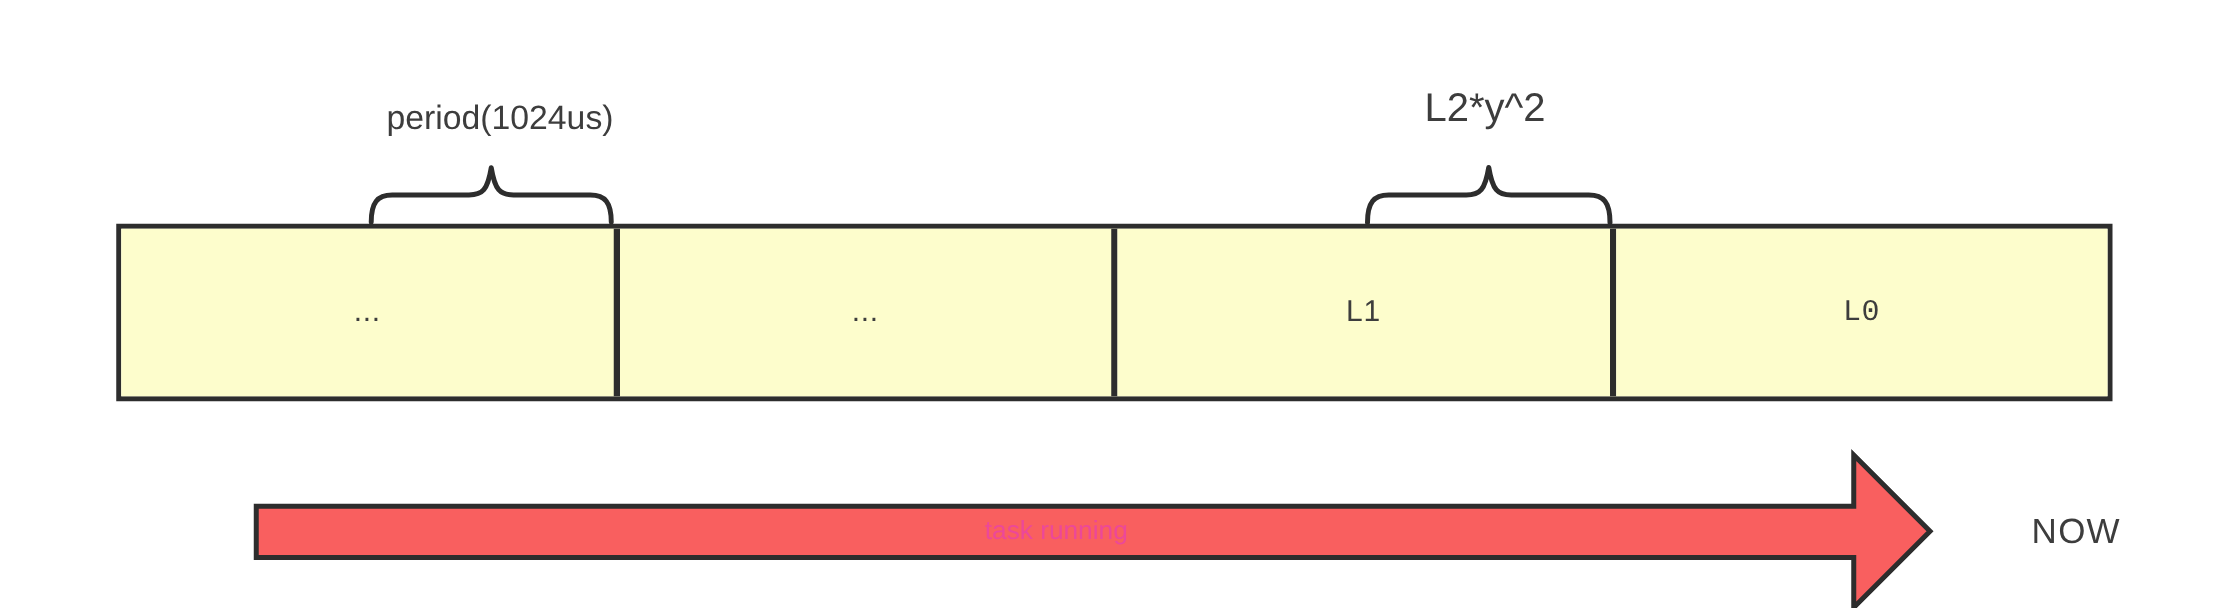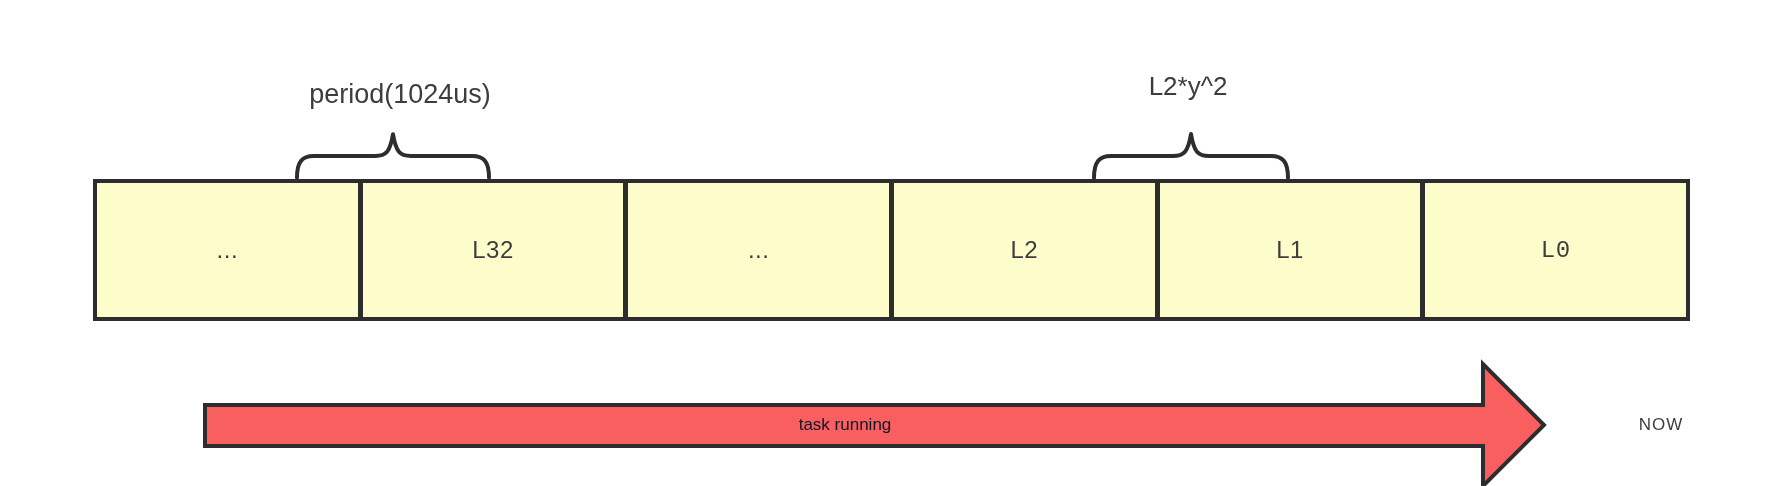--- a/index.html
+++ b/index.html
@@ -45,57 +45,55 @@
     font-size:27px;color:var(--text);
     white-space:nowrap;
     line-height:32px;
   }
   
   .arrow-svg{position:absolute;left:200px;top:310px;}
   .arrow-svg polygon{fill:var(--arrow-fill);stroke:var(--stroke);stroke-width:4;stroke-linejoin:miter;}
   .arrow-label{
     position:absolute;left:845px;top:362px;
     transform:translateX(-50%);
-    font-size:17px;color:#0f172a;line-height:30px;
+    font-size:21px;color:#ec4899;line-height:30px;
     white-space:nowrap;
   }
   .now-label{
     position:absolute;left:1661px;top:362px;
     transform:translateX(-50%);
-    font-size:17px;color:var(--text);line-height:30px;
+    font-size:28px;color:var(--text);line-height:30px;
     letter-spacing:1px;
   }
   
   .watermark{
     position:absolute;right:4px;top:452px;
     font-size:21px;color:var(--watermark);
     white-space:nowrap;
   }
   .watermark .faint{color:var(--watermark-faint);}
 </style>
 </head>
 <body>
 
 <div class="stage">
 
   <div class="anno" style="left:400px;top:30px;">period(1024us)</div>
-  <div class="anno" style="left:1188px;top:22px;font-size:26px;">L2*y^2</div>
+  <div class="anno" style="left:1188px;top:22px;font-size:32px;">L2*y^2</div>
 
   <svg class="brace" style="left:294px;top:80px;" width="198" height="52" viewBox="0 0 200 52">
     <path d="M 3,50 C 3,34 8,28 20,28 L 82,28 C 93,28 97,24 100,6 C 103,24 107,28 118,28 L 180,28 C 192,28 197,34 197,50"></path>
   </svg>
   <svg class="brace" style="left:1091px;top:80px;" width="200" height="52" viewBox="0 0 200 52">
     <path d="M 3,50 C 3,34 8,28 20,28 L 82,28 C 93,28 97,24 100,6 C 103,24 107,28 118,28 L 180,28 C 192,28 197,34 197,50"></path>
   </svg>
 
   <div class="bar">
     <div class="cell">...</div>
-    <div class="cell">L32</div>
     <div class="cell">...</div>
-    <div class="cell">L2</div>
     <div class="cell">L1</div>
     <div class="cell">L0</div>
   </div>
 
   <svg class="arrow-svg" width="1352" height="135" viewBox="0 0 1352 135">
     <polygon points="5,47 1283,47 1283,6 1344,67 1283,128 1283,88 5,88"></polygon>
   </svg>
   <div class="arrow-label">task running</div>
 
   <div class="now-label">NOW</div>

